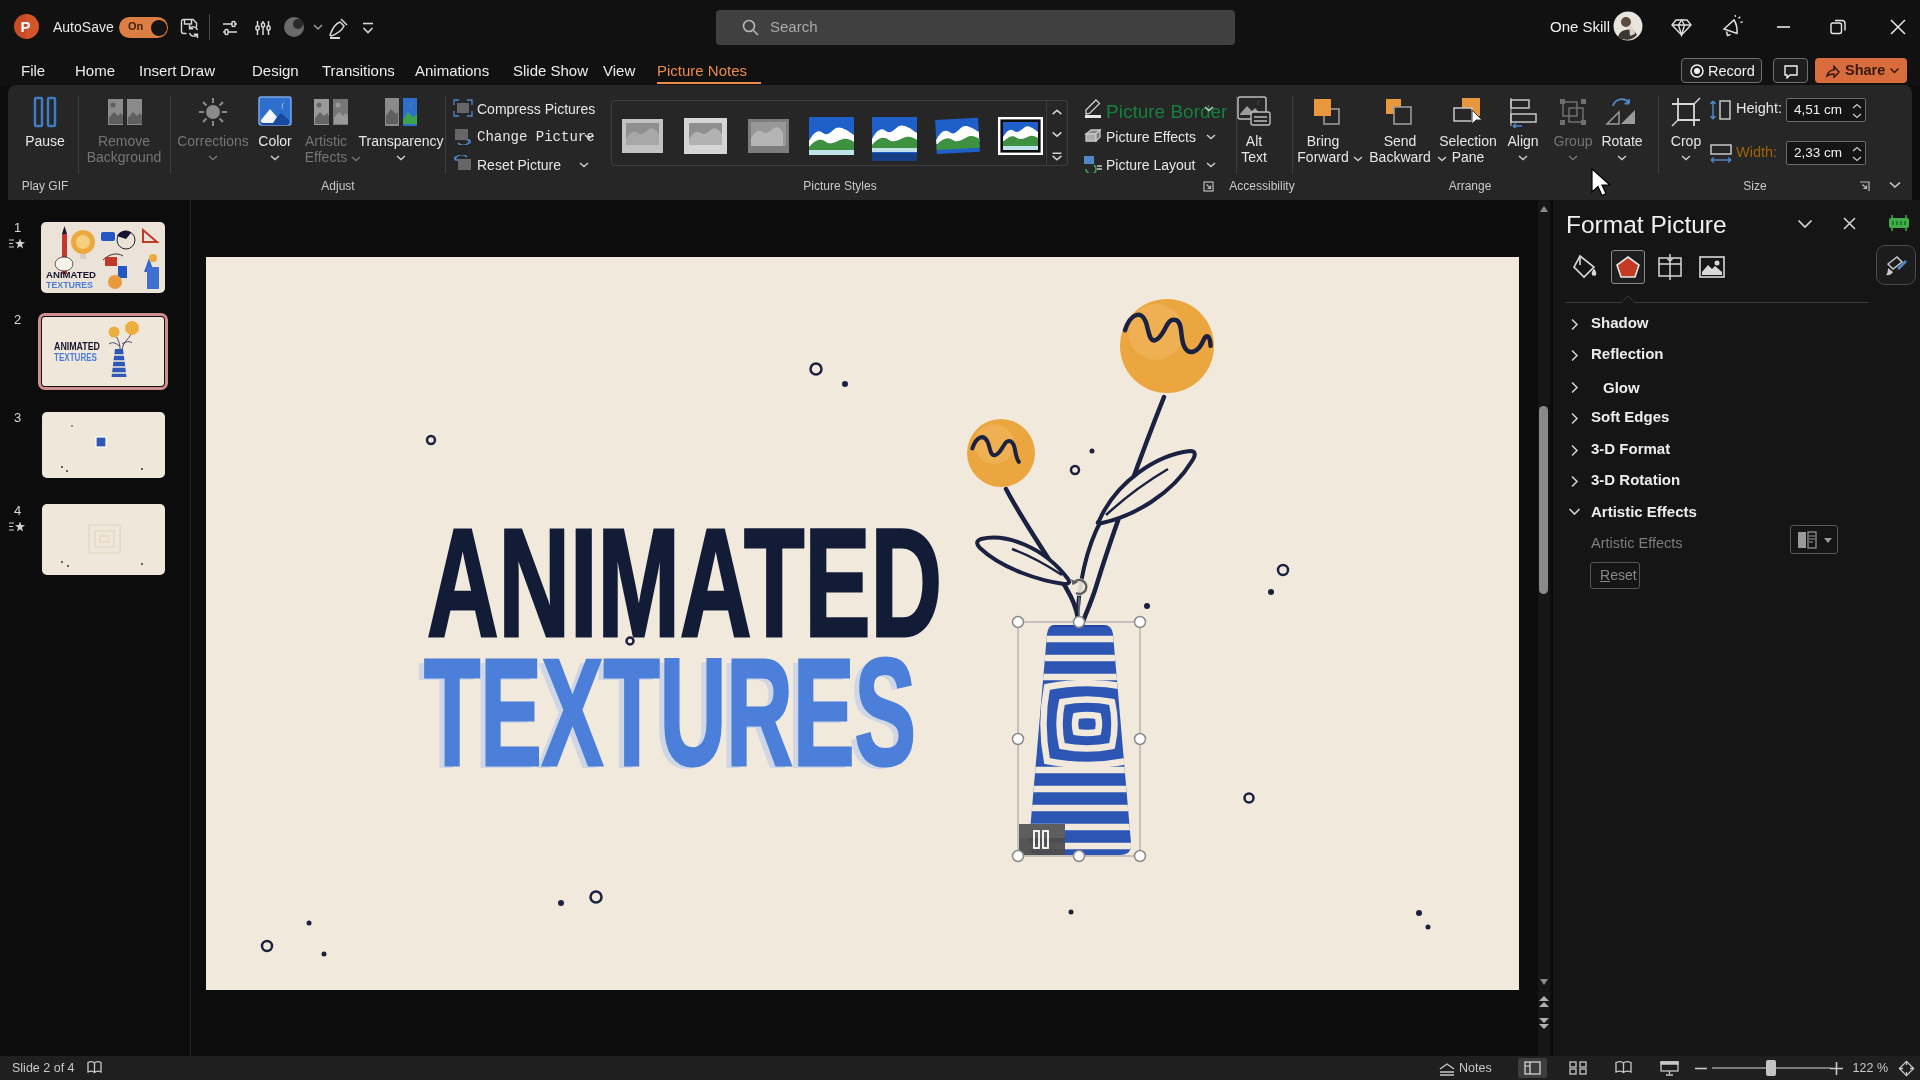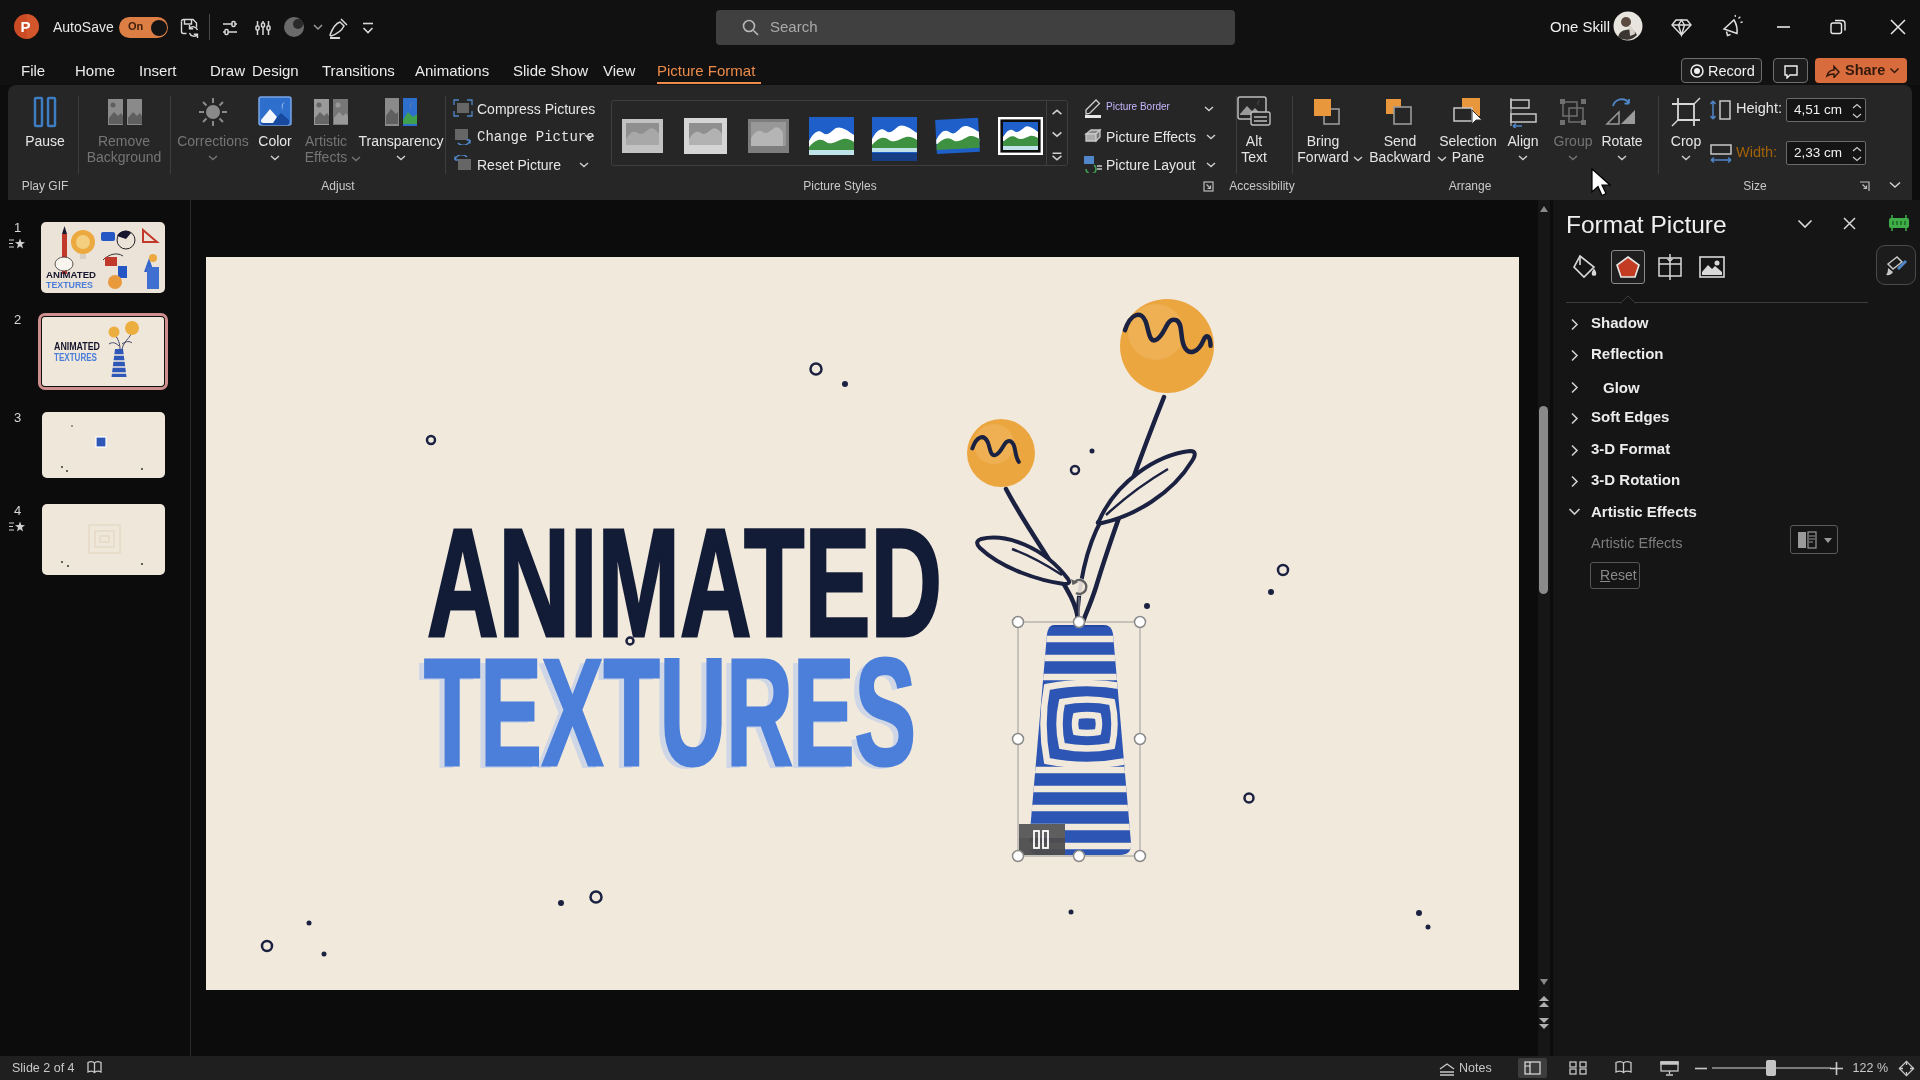--- a/index.html
+++ b/index.html
@@ -110,27 +110,27 @@
 </div>
 
 <div class="abs" style="left:0;top:56px;width:1920px;height:29px;background:#111111;"></div>
 <div id="menurow">
   <style>
     .mi { position:absolute; top:62px; font-size:15px; color:#ececec; white-space:nowrap; }
   </style>
   <div class="mi" style="left:21px;">File</div>
   <div class="mi" style="left:75px;">Home</div>
   <div class="mi" style="left:139px;">Insert</div>
-  <div class="mi" style="left:210px;text-align:center;">Draw</div>
+  <div class="mi" style="left:180px;text-align:center;">Draw</div>
   <div class="mi" style="left:252px;">Design</div>
   <div class="mi" style="left:322px;">Transitions</div>
   <div class="mi" style="left:415px;">Animations</div>
   <div class="mi" style="left:513px;">Slide Show</div>
   <div class="mi" style="left:603px;">View</div>
-  <div class="mi" style="left:657px;color:#ec8b4a;">Picture Format</div>
+  <div class="mi" style="left:657px;color:#ec8b4a;">Picture Notes</div>
   <div class="abs" style="left:657px;top:82px;width:104px;height:2px;background:#ec8b4a;"></div>
 
   <div class="abs" style="left:1681px;top:58px;width:81px;height:25px;border:1px solid #6e6e6e;border-radius:4px;background:#1d1d1d;">
     <svg class="abs" style="left:8px;top:5px;" width="14" height="14" viewBox="0 0 14 14">
       <circle cx="7" cy="7" r="6" fill="none" stroke="#f0f0f0" stroke-width="1.5"></circle>
       <circle cx="7" cy="7" r="3" fill="#f0f0f0"></circle>
     </svg>
     <div class="abs" style="left:26px;top:4px;font-size:14.5px;color:#f2f2f2;">Record</div>
   </div>
 
@@ -311,21 +311,21 @@
     </svg>
   <svg class="chev" style="left:1057px;top:152px;" width="11" height="10" viewBox="0 0 10 9" fill="none" stroke="#cfcfcf" stroke-width="1.4">
       <path d="M1 1 h8 M1 3.5 l4 3.5 L9 3.5"></path>
     </svg>
   <div class="rgrp" style="left:840px;">Picture Styles</div>
 
   <svg class="abs" style="left:1083px;top:98px;" width="20" height="20" viewBox="0 0 20 20">
     <path d="M3 12 L13 2 l3.5 3.5 L6.5 15.5 3 16z" fill="none" stroke="#d0d0d0" stroke-width="1.3"></path>
     <rect x="2" y="17" width="16" height="3" fill="#e8e8e8"></rect>
   </svg>
-  <div class="abs" style="left:1106px;top:101px;font-size:10px;color:#c4b5fd;">Picture Border</div>
+  <div class="abs" style="left:1106px;top:101px;font-size:19px;color:#15803d;">Picture Border</div>
   <svg class="chev" style="left:1209px;top:106px;" width="10" height="6" viewBox="0 0 10 6" fill="none" stroke="#cfcfcf" stroke-width="1.4">
       <path d="M1 1 l4 3.5 L9 1"></path>
     </svg>
   <svg class="abs" style="left:1083px;top:127px;" width="20" height="18" viewBox="0 0 20 18" fill="none" stroke="#c8c8c8" stroke-width="1.3">
     <path d="M3 7 l5-4 h9 l-4 4 z" fill="#8a8a8a"></path>
       <path d="M3 7 h10 v7 l-10 0z" fill="#aaa"></path>
       <path d="M13 7 l4-4 v7 l-4 4z" fill="#777"></path>
   </svg>
   <div class="abs" style="left:1106px;top:129px;font-size:14px;color:#e6e6e6;">Picture Effects</div>
   <svg class="chev" style="left:1211px;top:134px;" width="10" height="6" viewBox="0 0 10 6" fill="none" stroke="#cfcfcf" stroke-width="1.4">

